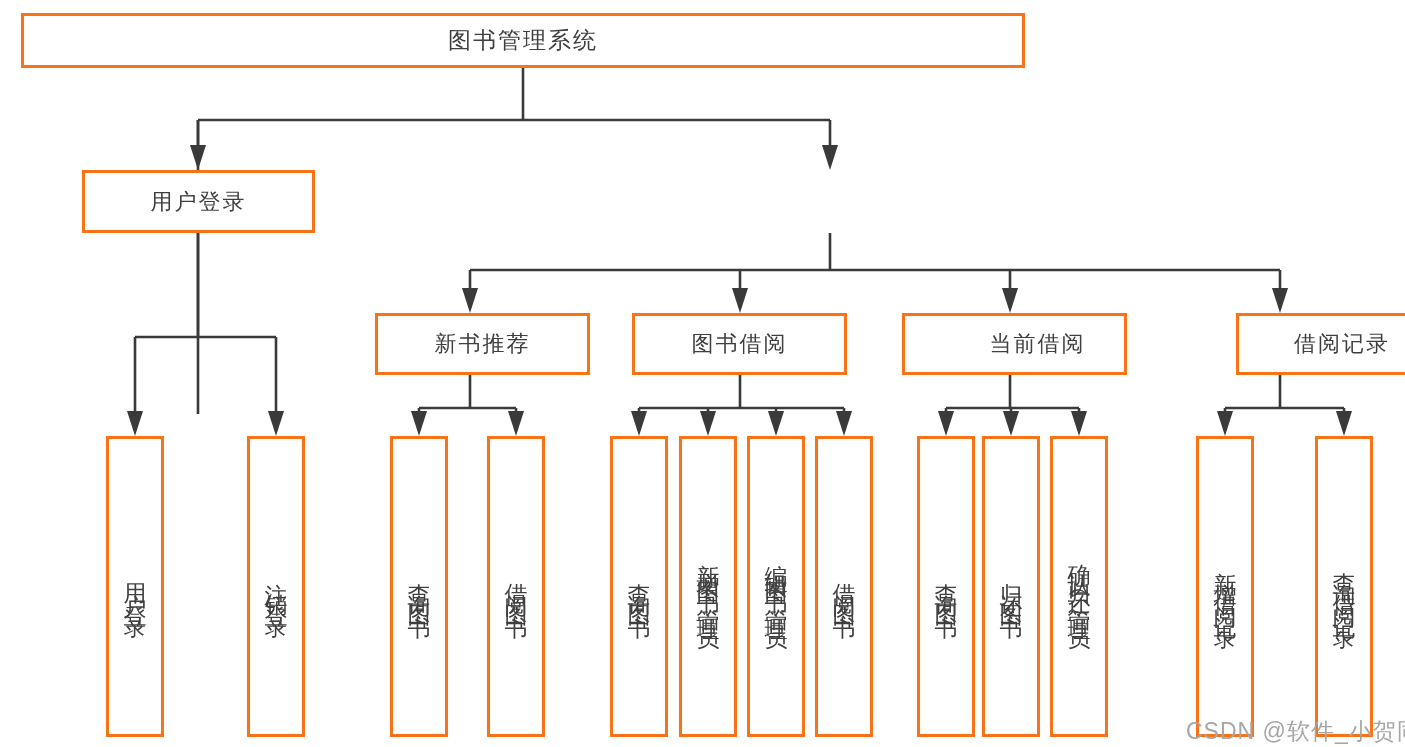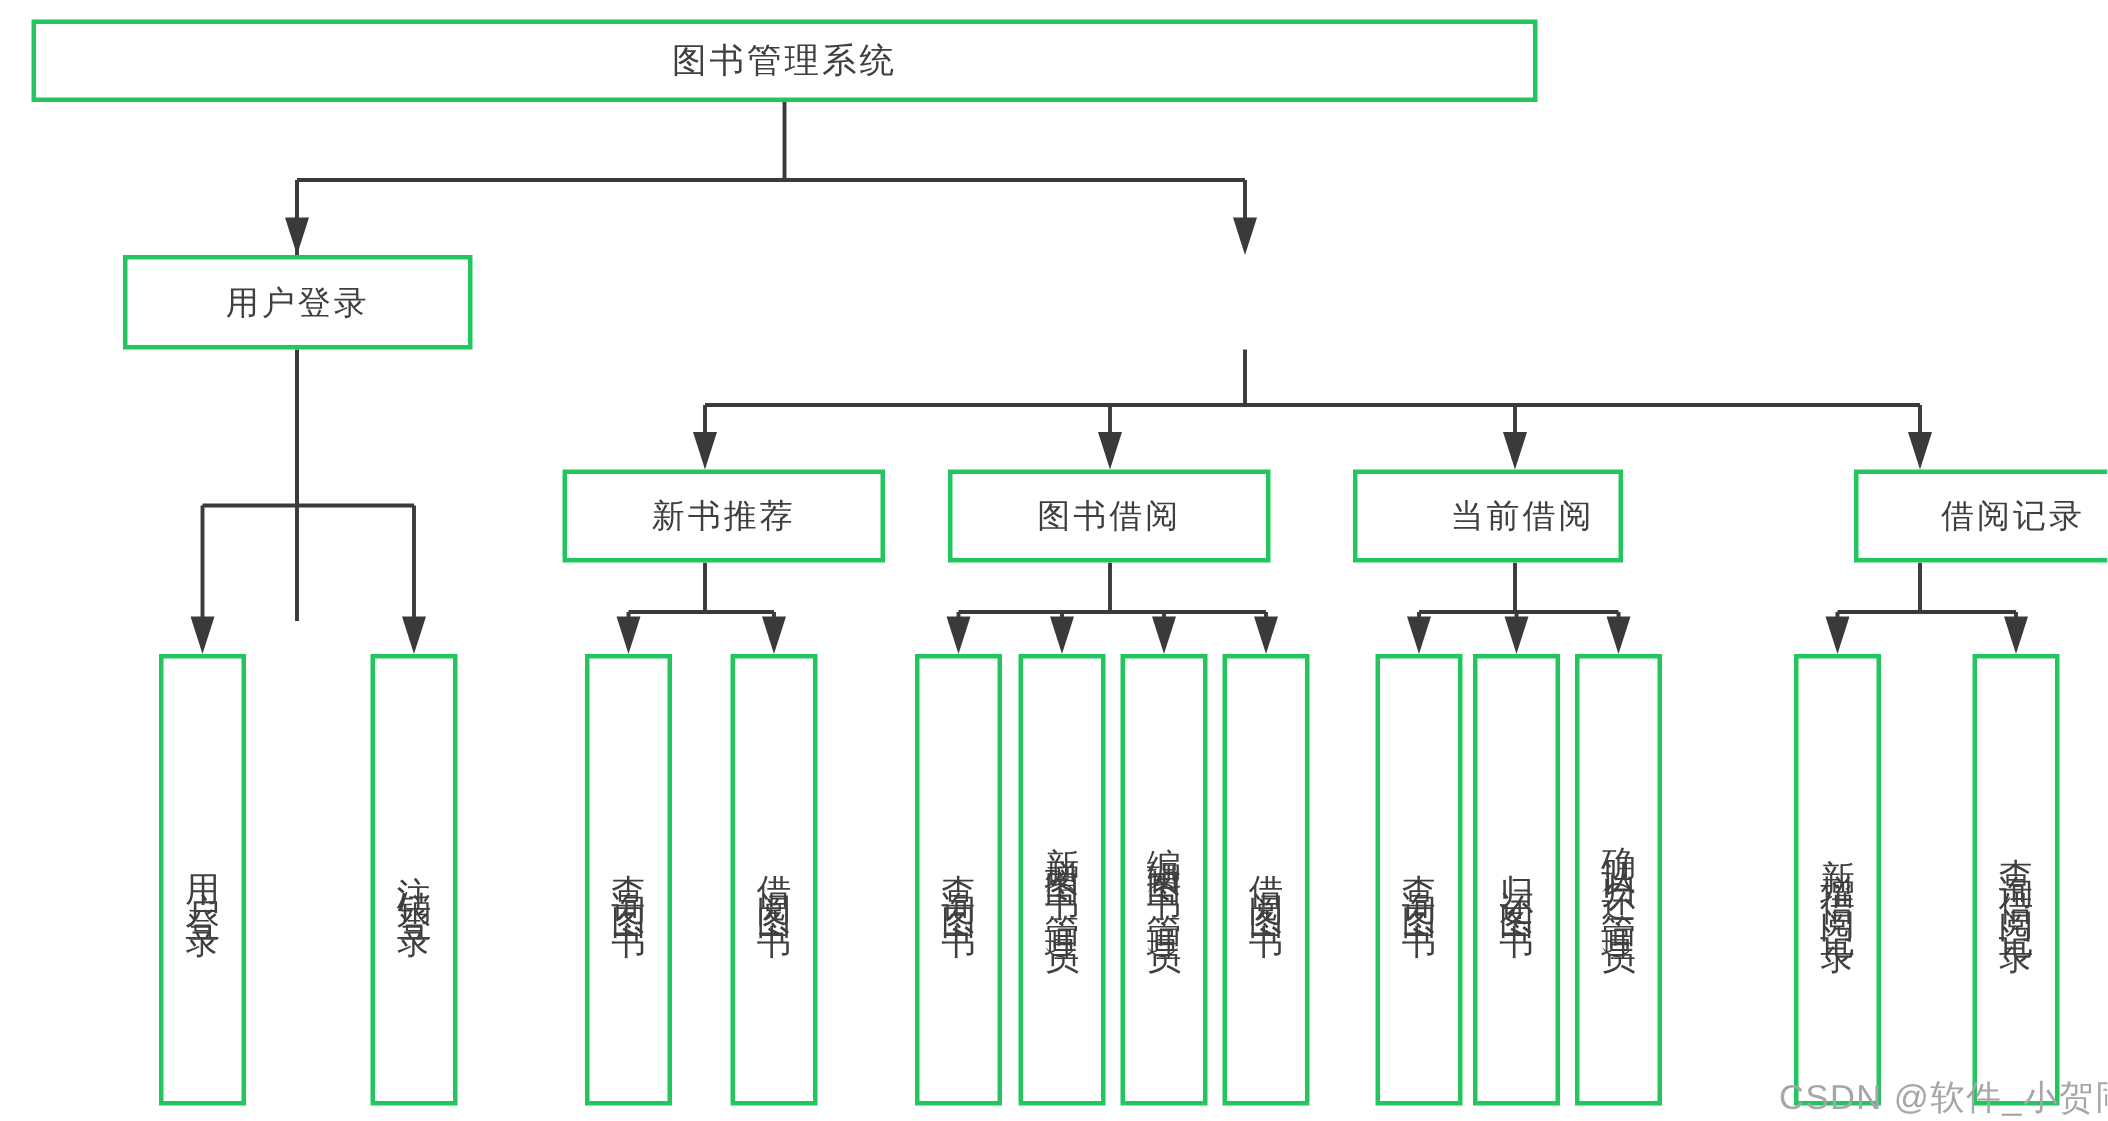--- a/index.html
+++ b/index.html
@@ -18,21 +18,21 @@
   .connector-layer {
     position: absolute;
     left: 0; top: 0;
     width: 1405px;
     height: 747px;
     z-index: 1;
   }
   .node {
     position: absolute;
     background: #ffffff;
-    border: 3px solid #22c55e;
+    border: 3px solid #f97316;
     box-sizing: border-box;
     display: flex;
     align-items: center;
     justify-content: center;
     color: #3f3f3f;
     z-index: 2;
   }
   .node.h .label {
     font-size: 22px;
     letter-spacing: 2px;
@@ -146,21 +146,21 @@
   <div class="node h" style="left:82px; top:170px; width:233px; height:63px;">
     <span class="label">用户登录</span>
   </div>
 
   <div class="node h" style="left:363px; top:313px; width:215px; height:62px;margin-left:12px;">
     <span class="label">新书推荐</span>
   </div>
   <div class="node h" style="left:632px; top:313px; width:215px; height:62px;">
     <span class="label">图书借阅</span>
   </div>
-  <div class="node h" style="left:902px; top:313px; width:180px; height:62px;padding-left:46px;">
+  <div class="node h" style="left:902px; top:313px; width:225px; height:62px;padding-left:46px;">
     <span class="label">当前借阅</span>
   </div>
   <div class="node h" style="left:1236px; top:313px; width:212px; height:62px;">
     <span class="label">借阅记录</span>
   </div>
 
   <div class="node v" style="left:106px; top:436px; width:58px; height:301px;">
     <span class="label">用户登录</span>
   </div>
   <div class="node v" style="left:247px; top:436px; width:58px; height:301px;">

